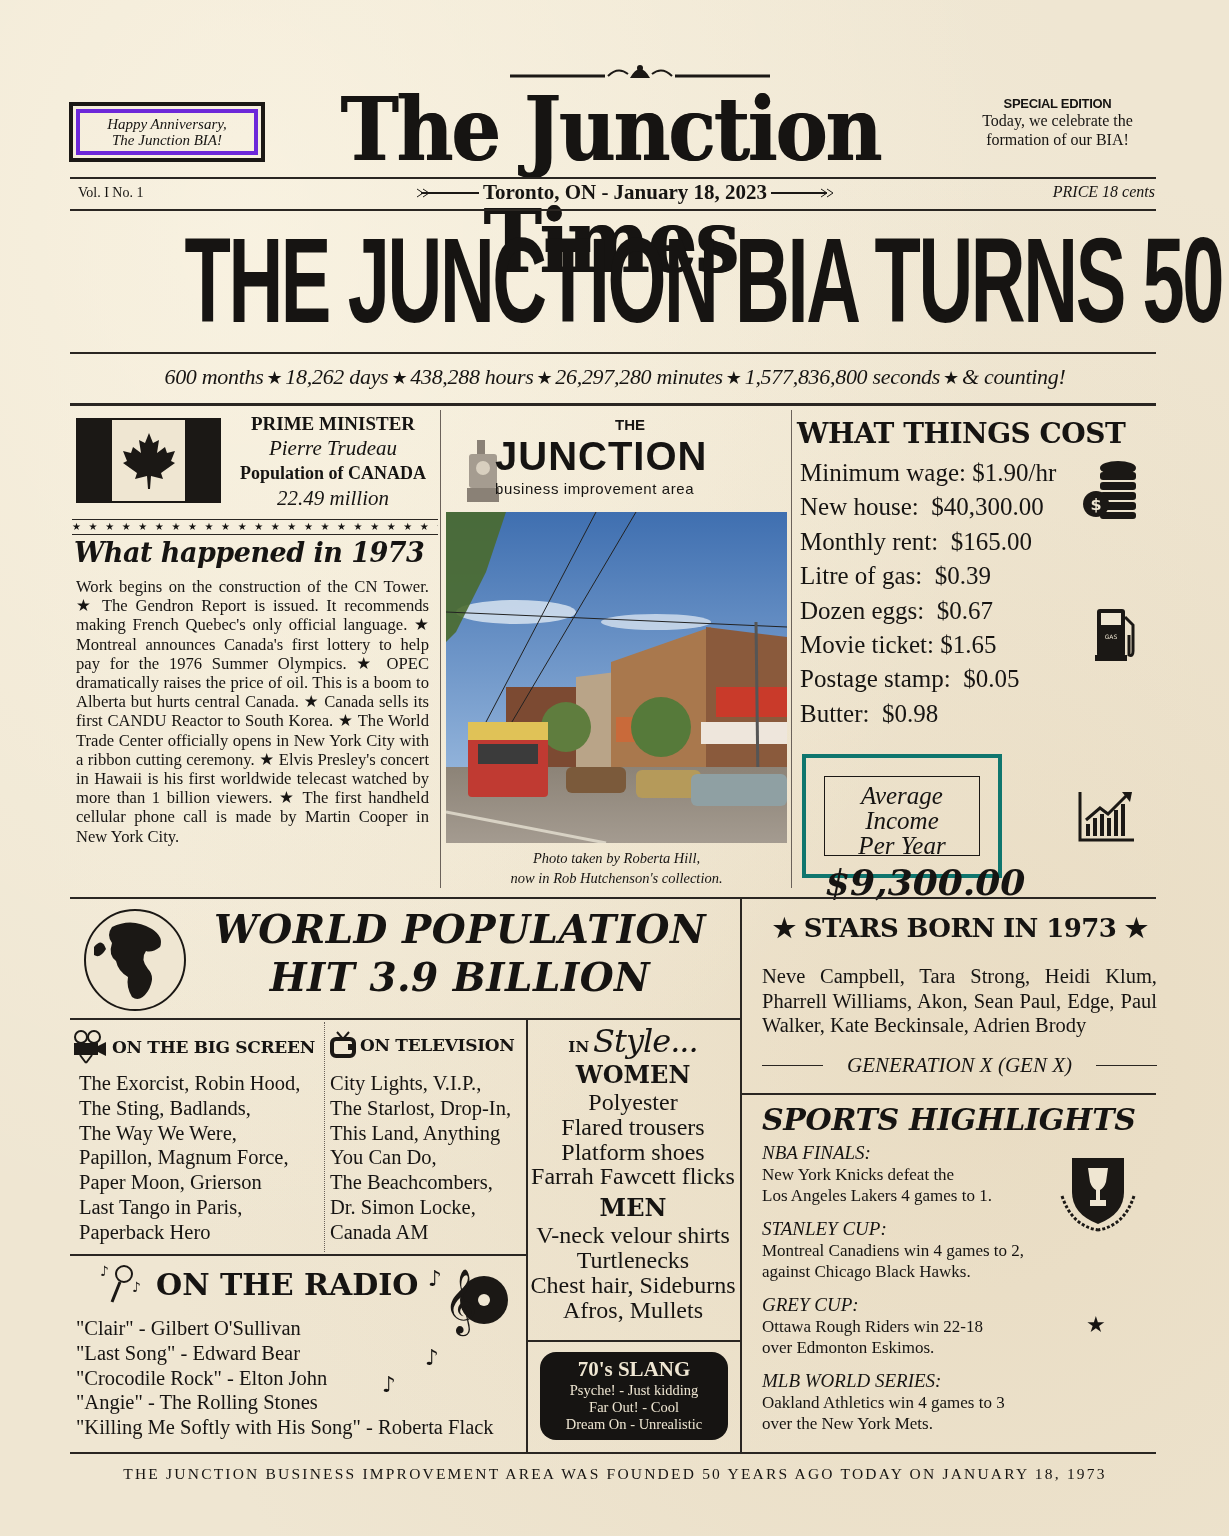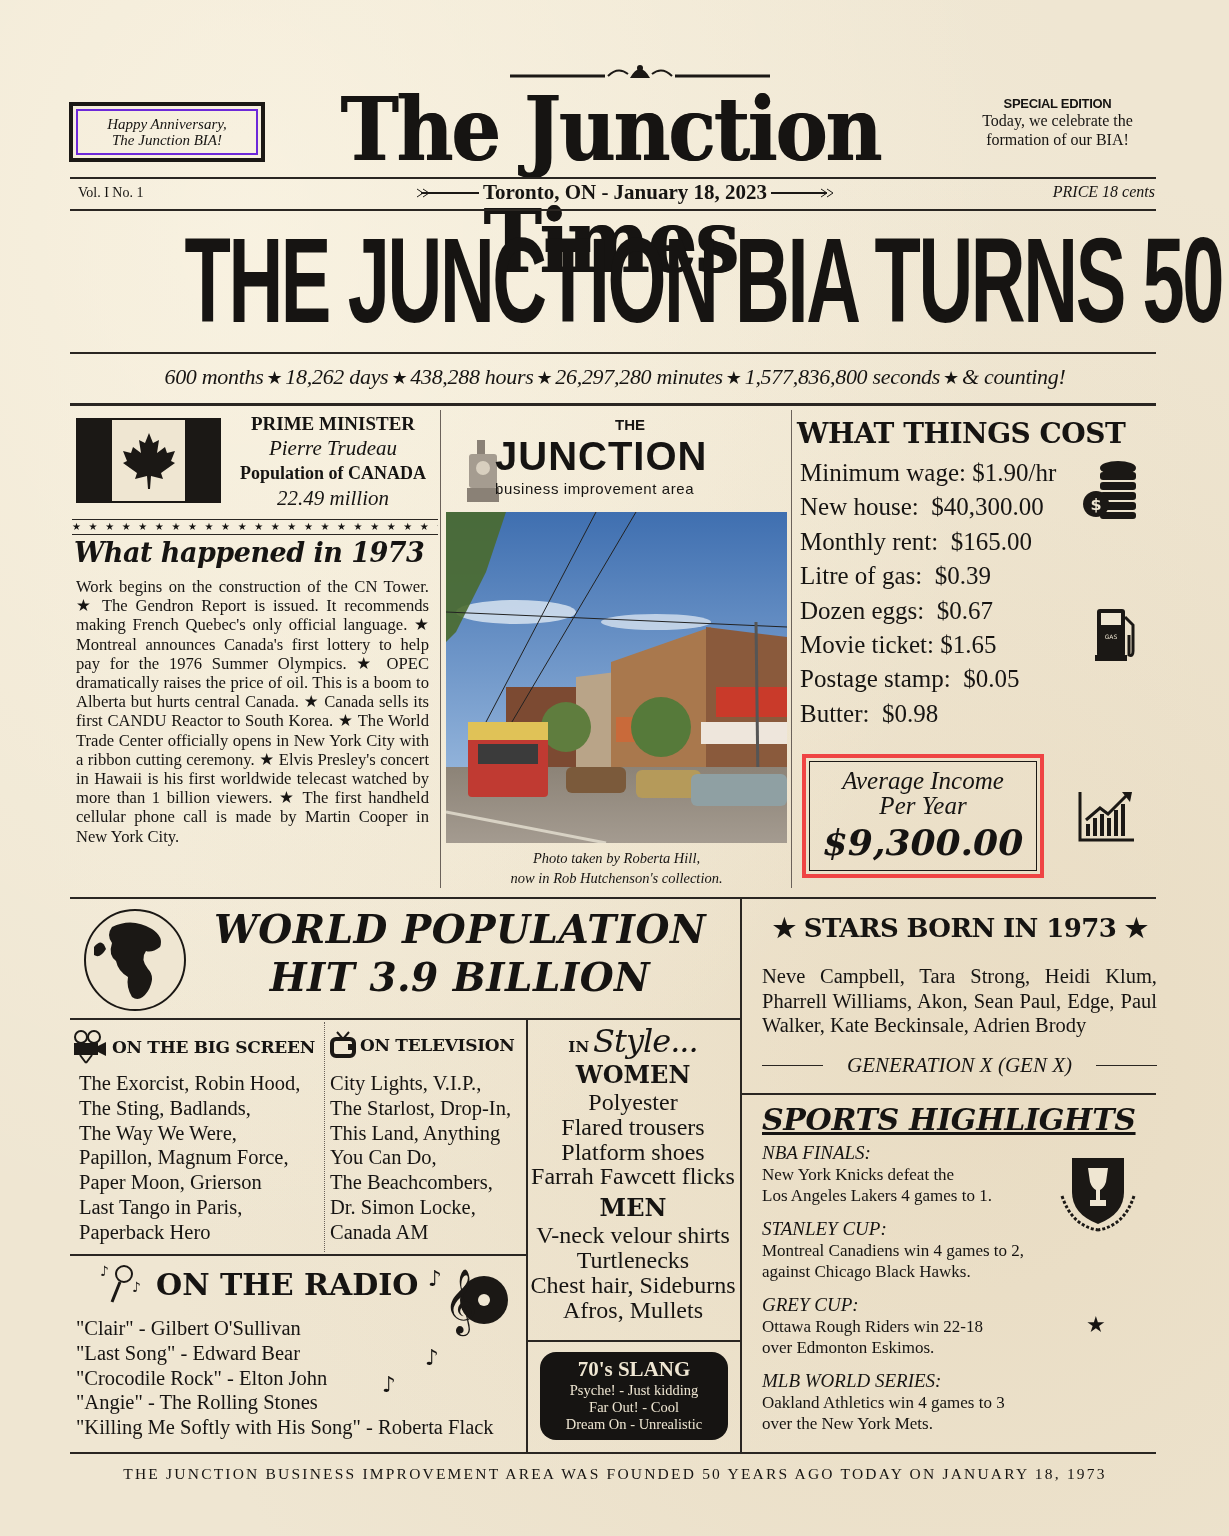--- a/index.html
+++ b/index.html
@@ -19,21 +19,21 @@
   .rule { position: absolute; background: #2a2622; }
 
   
   .ornament { left: 510px; top: 62px; width: 260px; height: 24px; }
   .anniv-box {
     left: 69px; top: 102px; width: 196px; height: 60px;
     border: 4px solid #1b1815; padding: 3px;
   }
   .anniv-inner {
     width: 100%; height: 100%;
-    border: 2px solid #6d28d9;
+    border: 4px solid #6d28d9;
     display: flex; flex-direction: column; align-items: center; justify-content: center;
     font-family: "Liberation Serif", serif; font-style: italic; font-size: 15px; line-height: 16px;
     text-align: center;
   }
   .masthead-title {
     left: 300px; top: 80px; width: 620px; height: 105px;
     font-family: "DejaVu Serif", serif; font-weight: bold;
     font-size: 78px; line-height: 100px; text-align: center; letter-spacing: -2px;
     transform: scaleY(1.12);
     text-shadow: 1px 0 0 #161412;
@@ -83,21 +83,21 @@
   .bia-logo .sub { position: absolute; left: 30px; top: 70px; font-family: "Liberation Sans", sans-serif; font-size: 15px; letter-spacing: 0.6px; }
   .bia-logo .train { position: absolute; left: 0px; top: 30px; width: 36px; height: 64px; }
   .photo { left: 446px; top: 512px; width: 341px; height: 331px; overflow: hidden; }
   .caption { left: 446px; top: 848px; width: 341px; text-align: center; font-family: "Liberation Serif", serif; font-style: italic; font-size: 14.5px; line-height: 20px; }
 
   
   .cost-h { left: 797px; top: 417px; font-family: "DejaVu Serif", serif; font-weight: bold; font-size: 28px; letter-spacing: -0.5px; }
   .cost-list { left: 800px; top: 456px; width: 290px; font-family: "Liberation Serif", serif; font-size: 25px; line-height: 34.4px; white-space: nowrap; }
   .coins { left: 1082px; top: 460px; width: 58px; height: 60px; }
   .pump { left: 1095px; top: 605px; width: 44px; height: 56px; }
-  .income-box { left: 802px; top: 754px; width: 242px; height: 124px; border: 4px solid #ef4444; padding: 3px; }
+  .income-box { left: 802px; top: 754px; width: 200px; height: 124px; border: 4px solid #0f766e; padding: 18px; }
   .income-inner { width: 100%; height: 100%; border: 1px solid #1b1815; text-align: center; font-family: "Liberation Serif", serif; padding-top: 6px; }
   .income-inner .l { font-style: italic; font-size: 25px; line-height: 25px; }
   .income-inner .v { font-family: "DejaVu Serif", serif; font-style: italic; font-weight: bold; font-size: 36px; line-height: 48px; }
   .chart-icon { left: 1078px; top: 790px; width: 58px; height: 52px; }
 
   
   .globe { left: 82px; top: 907px; width: 106px; height: 106px; }
   .world { left: 190px; top: 905px; width: 540px; text-align: center; font-family: "DejaVu Serif", serif; font-style: italic; font-weight: bold; font-size: 39px; line-height: 48px; letter-spacing: 0.5px; }
 
   .sec-h { font-family: "DejaVu Serif", serif; font-weight: bold; font-size: 17px; letter-spacing: -0.3px; display: flex; align-items: center; gap: 4px; }
@@ -120,21 +120,21 @@
   .style-col .item { font-size: 24px; line-height: 24.8px; white-space: nowrap; font-family: Liberation Serif, serif; }
   .slang { left: 540px; top: 1352px; width: 188px; height: 88px; background: #161412; border-radius: 16px; color: #efe6d2; text-align: center; font-family: "Liberation Serif", serif; padding-top: 4px; }
   .slang .h { font-weight: bold; font-size: 21px; line-height: 26px; }
   .slang .i { font-size: 14.5px; line-height: 17px; }
 
   .stars-h { left: 760px; top: 913px; width: 400px; text-align: center; font-family: "DejaVu Serif", serif; font-weight: bold; font-size: 26px; letter-spacing: -0.6px; white-space: nowrap; }
   .stars-p { left: 762px; top: 964px; width: 395px; font-family: "Liberation Serif", serif; font-size: 20.5px; line-height: 24.5px; text-align: justify; }
   .genx { left: 762px; top: 1053px; width: 395px; display: flex; align-items: center; gap: 24px; font-family: "Liberation Serif", serif; font-style: italic; font-size: 21px; white-space: nowrap; }
   .genx .ln { flex: 1; height: 1px; background: #2a2622; }
 
-  .sports-h { left: 762px; top: 1102px; font-family: "DejaVu Serif", serif; font-style: italic; font-weight: bold; font-size: 30px; letter-spacing: -0.3px; text-decoration: underline; }
+  .sports-h { left: 762px; top: 1102px; font-family: "DejaVu Serif", serif; font-style: italic; font-weight: bold; font-size: 30px; letter-spacing: -0.3px; }
   .sports { left: 762px; top: 1142px; width: 300px; font-family: "Liberation Serif", serif; }
   .sports .ev { font-style: italic; font-size: 19px; line-height: 22px; }
   .sports .d { font-size: 17px; line-height: 21px; margin-bottom: 12px; }
   .trophy { left: 1058px; top: 1152px; width: 80px; height: 82px; }
   .small-star { left: 1086px; top: 1312px; font-size: 22px; }
 
   .footer { left: 70px; top: 1465px; width: 1090px; text-align: center; font-family: "Liberation Serif", serif; font-size: 15.5px; letter-spacing: 2.2px; white-space: nowrap; }
 </style>
 </head>
 <body>

